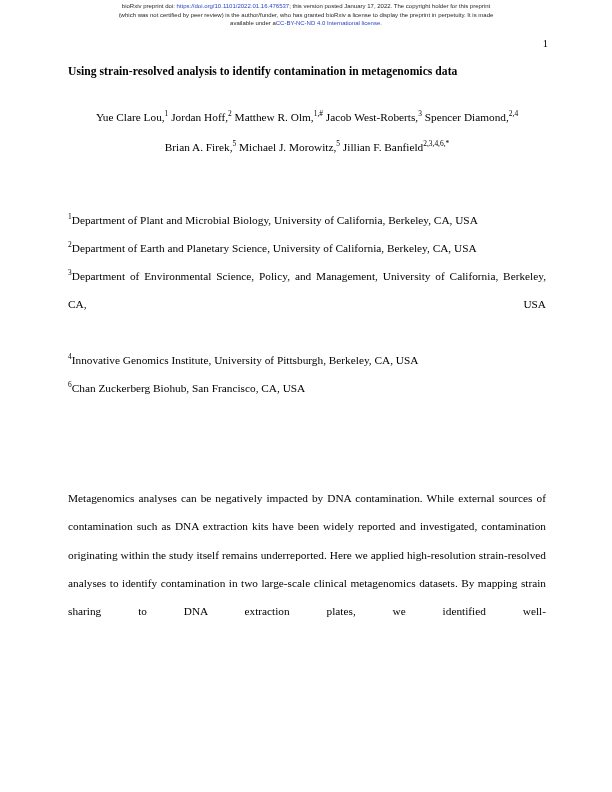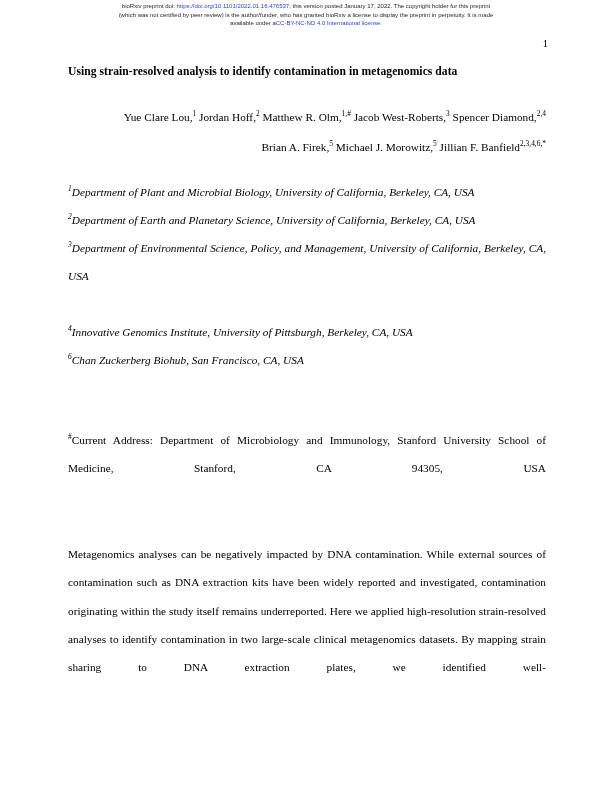--- a/index.html
+++ b/index.html
@@ -62,34 +62,33 @@
     text-align: left;
     line-height: 16px;
     margin: 0 0 22px 0;
     letter-spacing: 0.05px;
   }
 
   .author-line {
     font-size: 11.3px;
     line-height: 30px;
     margin: 0;
-    text-align: right;
+    text-align: center;
     white-space: nowrap;
   }
   .author-line.second { margin-bottom: 0; }
 
   sup {
     font-size: 0.66em;
     vertical-align: super;
     line-height: 0;
   }
 
   .affil-block {
-    margin-top: 16px;
-    font-style: italic;
+    margin-top: 44px;
   }
   .affil {
     font-size: 11.3px;
     line-height: 28px;
     margin: 0 0 0 0;
     text-align: justify;
     text-justify: inter-word;
   }
   .affil.wrapping {
     text-align: justify;
@@ -175,20 +174,19 @@
     <p class="affil wrapping"><sup>3</sup><span>Department of Environmental Science, Policy, and Management, University of California, Berkeley, CA, USA</span></p>
     <p class="affil"><sup>4</sup><span>Innovative Genomics Institute, University of Pittsburgh, Berkeley, CA, USA</span></p>
     <p class="affil"><sup>6</sup><span>Chan Zuckerberg Biohub, San Francisco, CA, USA</span></p>
   </div>
 
   <div class="gap-a"></div>
 
 
   <div class="gap-b"></div>
 
-  <p class="curaddr"><sup>#</sup><span>Current Address: Department of Microbiology and Immunology, Stanford University School of Medicine, Stanford, CA 94305, USA</span></p>
 
   <div class="gap-c"></div>
 
 
   <p class="abstract-body">Metagenomics analyses can be negatively impacted by DNA contamination. While external sources of contamination such as DNA extraction kits have been widely reported and investigated, contamination originating within the study itself remains underreported. Here we applied high-resolution strain-resolved analyses to identify contamination in two large-scale clinical metagenomics datasets. By mapping strain sharing to DNA extraction plates, we identified well-</p>
 
 </div>
 
 </body></html>

